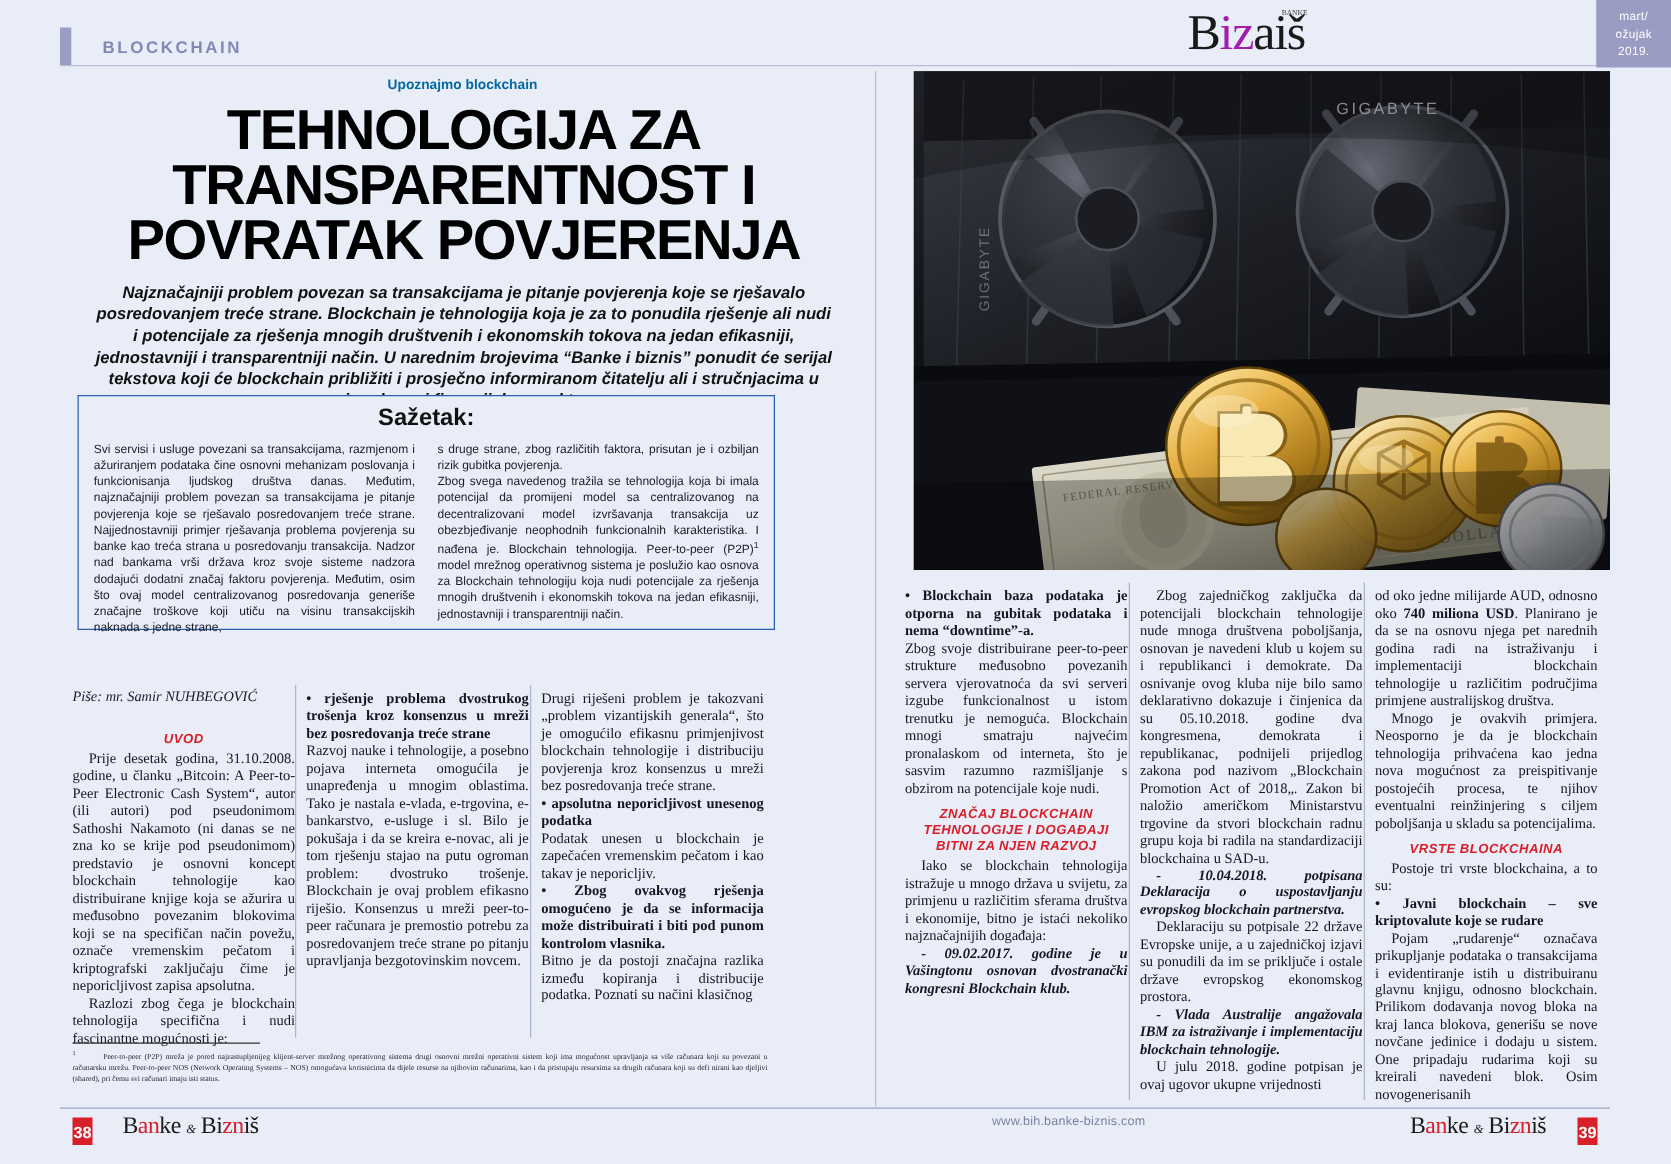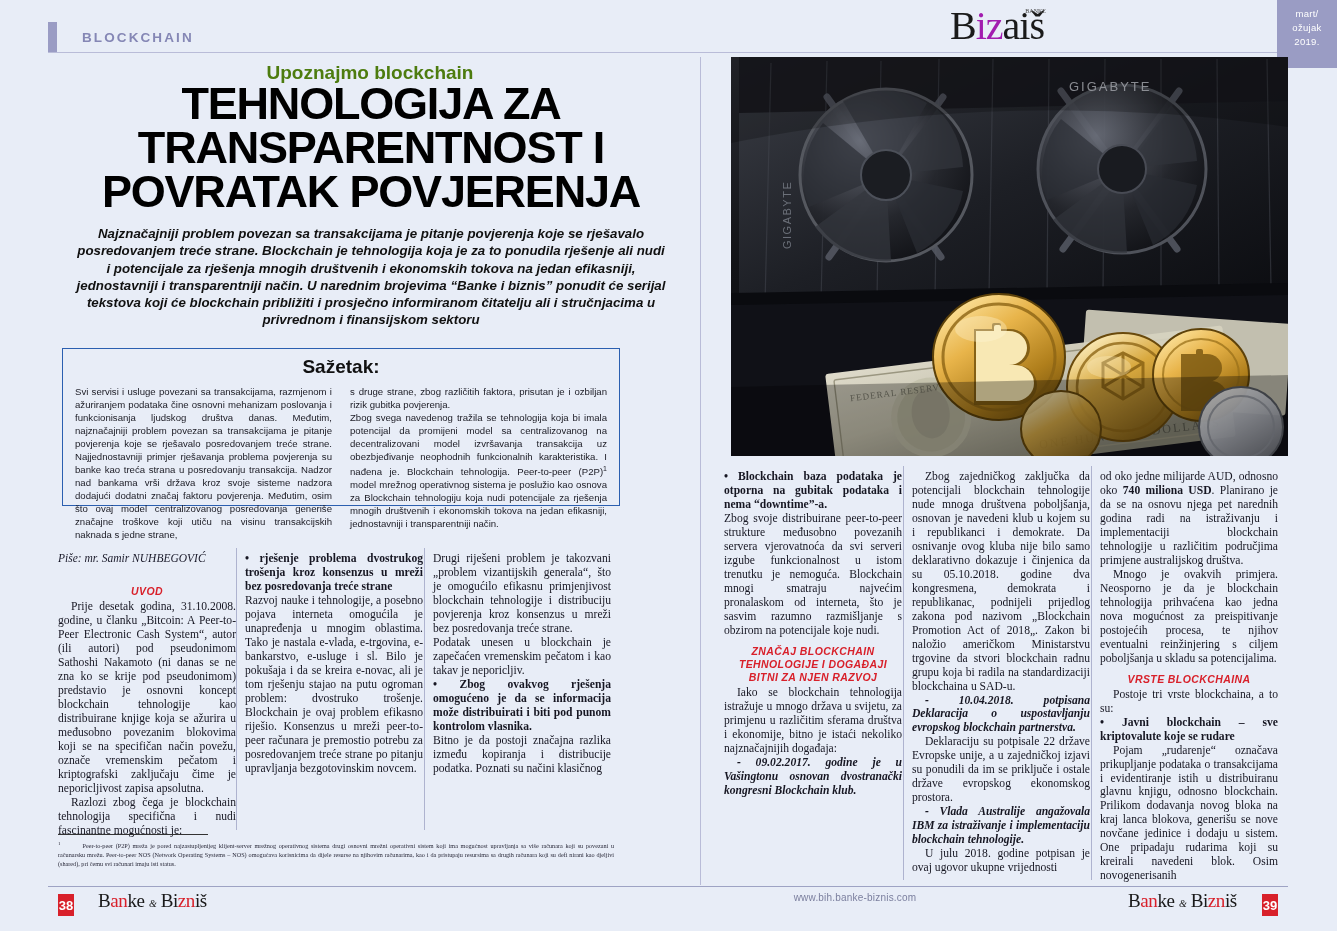--- a/index.html
+++ b/index.html
@@ -42,36 +42,36 @@
   .datebox{
     position:absolute;right:0;top:0;width:60px;height:52px;background:#9a9cc4;
     color:#fff;font-family:"Liberation Sans", sans-serif;font-size:9.5px;
     line-height:1.45;text-align:center;padding-top:7px;box-sizing:border-box;
     letter-spacing:.3px;
   }
 
   
   .eyebrow{
     position:absolute;left:60px;top:62px;width:620px;text-align:center;
-    font-family:"Liberation Sans", sans-serif;font-weight:700;font-size:19px;color:#4d7c0f;
+    font-family:"Liberation Sans", sans-serif;font-weight:700;font-size:11px;color:#0369a1;
   }
   .headline{
     position:absolute;left:56px;top:82px;width:630px;text-align:center;
     font-family:"Liberation Sans", sans-serif;font-weight:700;
     font-size:45px;line-height:0.98;letter-spacing:-1.2px;color:#000;
   }
   .standfirst{
     position:absolute;left:74px;top:225px;width:594px;text-align:center;
     font-family:"Liberation Sans", sans-serif;font-style:italic;font-weight:700;
     font-size:13.3px;line-height:1.30;color:#111;
   }
 
   
   .summary{
-    position:absolute;left:62px;top:348px;width:558px;height:158px;
+    position:absolute;left:62px;top:316px;width:558px;height:188px;
     border:1.6px solid #2b5fb0;background:#e8edf7;box-sizing:border-box;
   }
   .summary-title{
     text-align:center;font-family:"Liberation Sans", sans-serif;font-weight:700;
     font-size:19px;color:#111;margin-top:7px;
   }
   .summary-cols{
     display:flex;gap:18px;padding:8px 12px 0 12px;justify-content:flex-end;
   }
   .summary-col{
@@ -150,21 +150,21 @@
 <div class="page">
 
   <div class="kicker-bar">
     <span class="kicker-label">BLOCKCHAIN</span>
   </div>
   <div class="kicker-rule"></div>
 
   <div class="masthead">
     <span class="logo"><span>B</span><span class="red">iz</span><span>a</span><span>iš</span><span class="tiny">BANKE</span></span>
   </div>
-  <div class="datebox" style="left:1277px;top:0;width:60px;height:68px;position:absolute;">
+  <div class="datebox" style="left:1277px;top:0;width:60px;height:54px;position:absolute;">
     <div>mart/</div>
     <div>ožujak</div>
     <div>2019.</div>
   </div>
 
   <div class="eyebrow">Upoznajmo blockchain</div>
   <div class="headline">
     <div>TEHNOLOGIJA ZA</div>
     <div>TRANSPARENTNOST I</div>
     <div>POVRATAK POVJERENJA</div>
@@ -201,20 +201,21 @@
 
   <div class="col" style="left:245px;top:552px;width:178px;">
     <p class="bull">•   rješenje problema dvostrukog trošenja kroz konsenzus u mreži bez posredovanja treće strane</p>
     <p class="noind">Razvoj nauke i tehnologije, a posebno pojava interneta omogućila je unapređenja u mnogim oblastima. Tako je nastala e-vlada, e-trgovina, e-bankarstvo, e-usluge i sl. Bilo je pokušaja i da se kreira e-novac, ali je tom rješenju stajao na putu ogroman problem: dvostruko trošenje. Blockchain je ovaj problem efikasno riješio. Konsenzus u mreži peer-to-peer računara je premostio potrebu za posredovanjem treće strane po pitanju upravljanja bezgotovinskim novcem.</p>
   </div>
 
   <div class="colrule" style="left:424px;top:548px;height:282px;"></div>
 
   <div class="col" style="left:433px;top:552px;width:178px;">
     <p class="noind">Drugi riješeni problem je takozvani „problem vizantijskih generala“, što je omogućilo efikasnu primjenjivost blockchain tehnologije i distribuciju povjerenja kroz konsenzus u mreži bez posredovanja treće strane.</p>
+    <p class="bull">•   apsolutna neporicljivost unesenog podatka</p>
     <p class="noind">Podatak unesen u blockchain je zapečaćen vremenskim pečatom i kao takav je neporicljiv.</p>
     <p class="bull">•   Zbog ovakvog rješenja omogućeno je da se informacija može distribuirati i biti pod punom kontrolom vlasnika.</p>
     <p class="noind">Bitno je da postoji značajna razlika između kopiranja i distribucije podatka. Poznati su načini klasičnog</p>
   </div>
 
   <div class="colrule" style="left:700px;top:57px;height:828px;background:#b9bcd8;"></div>
 
   <div class="photo">
     <svg width="557" height="399" viewBox="0 0 557 399" preserveAspectRatio="none">
       <defs>

